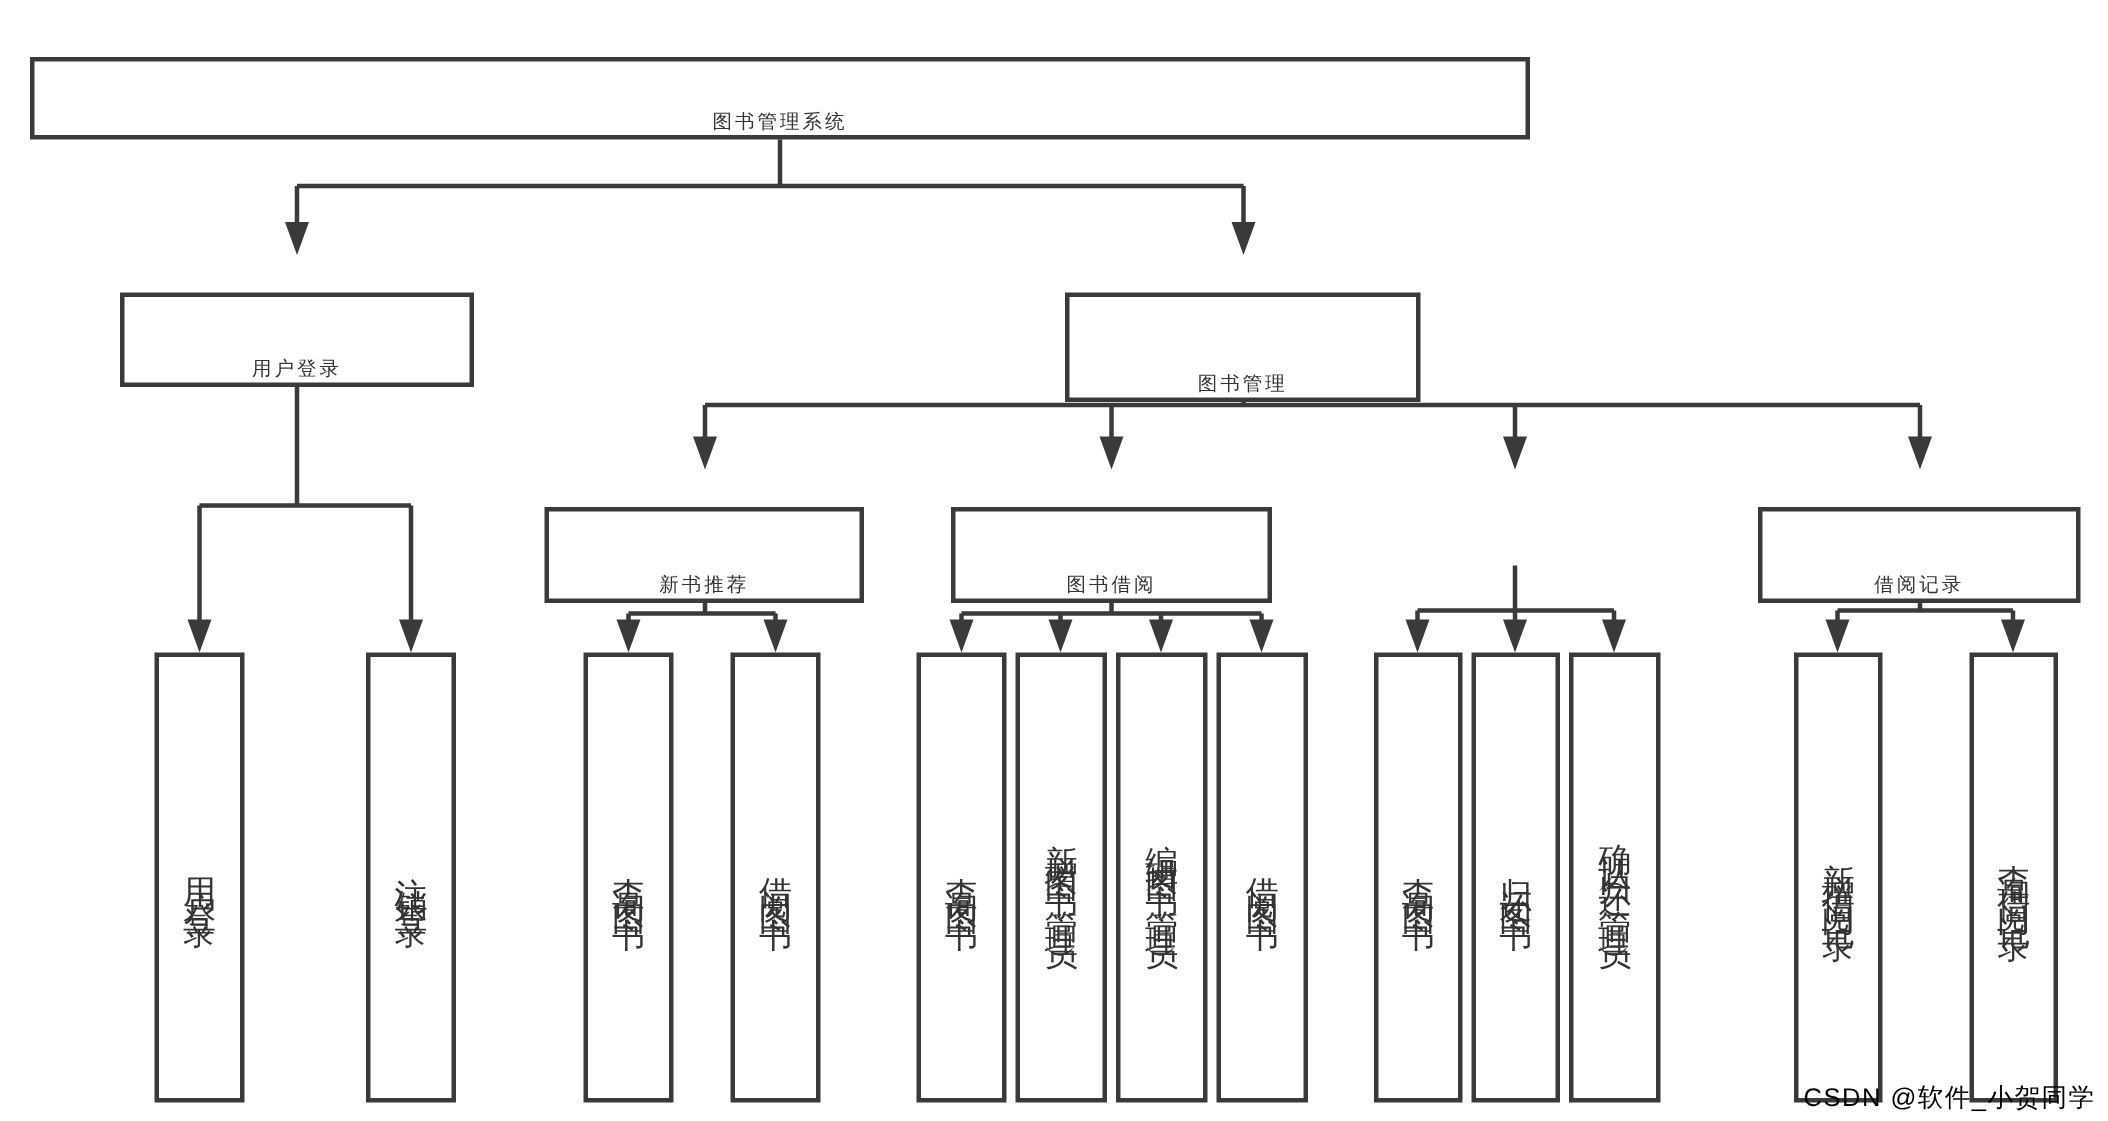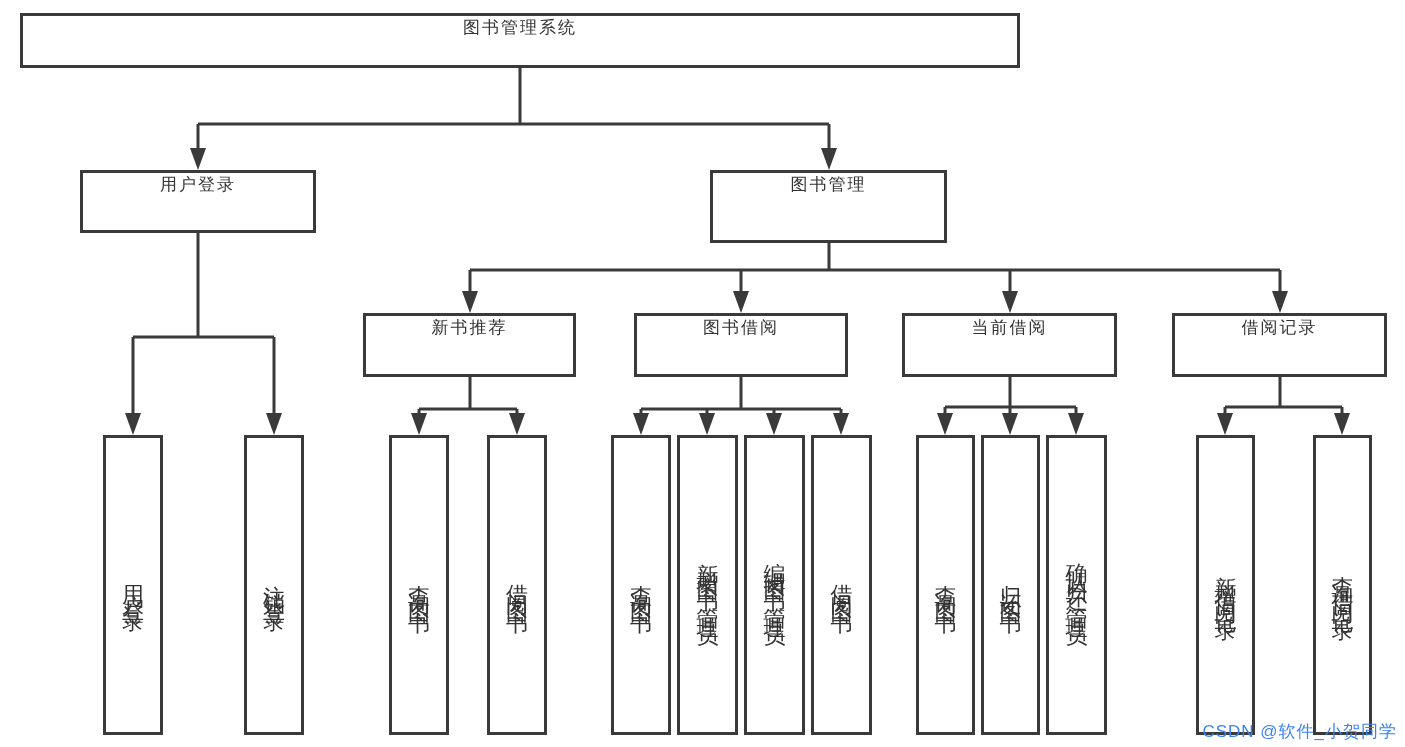--- a/index.html
+++ b/index.html
@@ -19,26 +19,27 @@
     position: absolute;
     left: 0; top: 0;
     width: 1405px; height: 747px;
   }
   .hbox {
     position: absolute;
     box-sizing: border-box;
     border: 3px solid #3a3a3a;
     background: #ffffff;
     display: flex;
-    align-items: flex-start;
+    align-items: flex-end;
     justify-content: center;
     color: #333333;
-    font-size: 17px;
+    font-size: 13px;
     letter-spacing: 2px;
     z-index: 2;
+    margin-top: 25px;
   }
   .vbox {
     position: absolute;
     box-sizing: border-box;
     border: 3px solid #3a3a3a;
     background: #ffffff;
     display: flex;
     align-items: center;
     justify-content: center;
     z-index: 2;
@@ -52,21 +53,21 @@
     letter-spacing: 9px;
     color: #333333;
     white-space: nowrap;
     line-height: 1;
   }
   .watermark {
     position: absolute;
     right: 8px;
     top: 720px;
     font-size: 17px;
-    color: #3b82f6;
+    color: #000000;
     letter-spacing: 1px;
     z-index: 3;
   }
 </style>
 </head>
 <body>
 
 <div id="canvas">
 
   <svg id="connectors" viewBox="0 0 1405 747" xmlns="http://www.w3.org/2000/svg">
@@ -119,23 +120,20 @@
   <div class="hbox" style="left:710px; top:170px; width:237px; height:73px;">
     <span>图书管理</span>
   </div>
 
   <div class="hbox" style="left:634px; top:313px; width:214px; height:64px;">
     <span>图书借阅</span>
   </div>
   <div class="hbox" style="left:363px; top:313px; width:213px; height:64px;">
     <span>新书推荐</span>
   </div>
-  <div class="hbox" style="left:902px; top:313px; width:215px; height:64px;">
-    <span>当前借阅</span>
-  </div>
   <div class="hbox" style="left:1172px; top:313px; width:215px; height:64px;">
     <span>借阅记录</span>
   </div>
 
   <div class="vbox" style="left:103px; width:60px;">
     <span class="vtext">用户登录</span>
   </div>
   <div class="vbox" style="left:244px; width:60px;">
     <span class="vtext">注销登录</span>
   </div>

